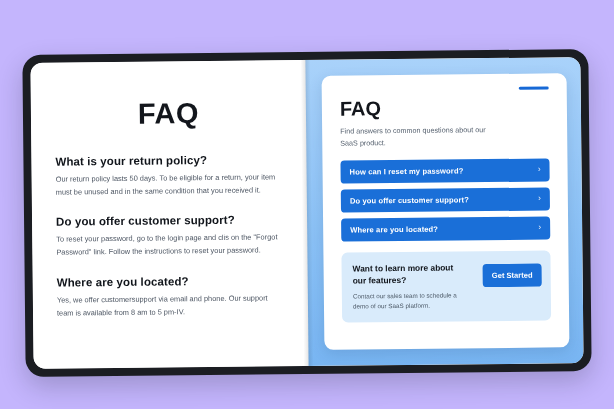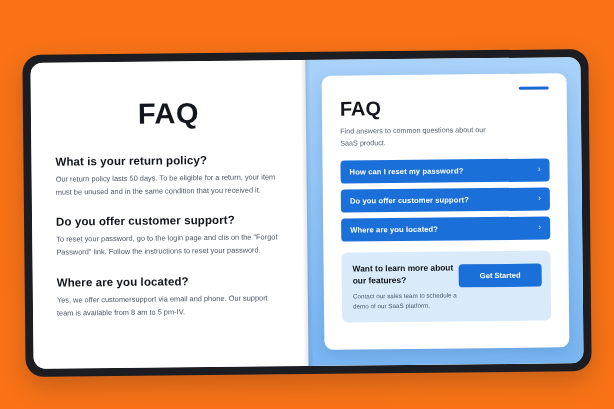--- a/index.html
+++ b/index.html
@@ -12,21 +12,21 @@
     height: 409px;
     overflow: hidden;
     font-family: "Liberation Sans", sans-serif;
   }
 
   
   #stage {
     position: absolute;
     left: 0; top: 0;
     width: 614px; height: 409px;
-    background: #f97316;
+    background: #c4b5fd;
   }
 
   .device {
     position: absolute;
     left: 24px;
     top: 52px;
     width: 566px;
     height: 322px;
     background: #1b1d22;
     border-radius: 18px;
@@ -179,21 +179,21 @@
   .promo-btn {
     position: absolute;
     right: 9px;
     top: 13px;
     background: #1a6fd8;
     color: #ffffff;
     font-size: 7.6px;
     font-weight: bold;
     border: none;
     border-radius: 4px;
-    padding: 7px 21px;
+    padding: 7px 9px;
     cursor: pointer;
     font-family: "Liberation Sans", sans-serif;
   }
 
   
   .seam {
     position: absolute;
     left: 50%;
     top: 0;
     width: 10px;

